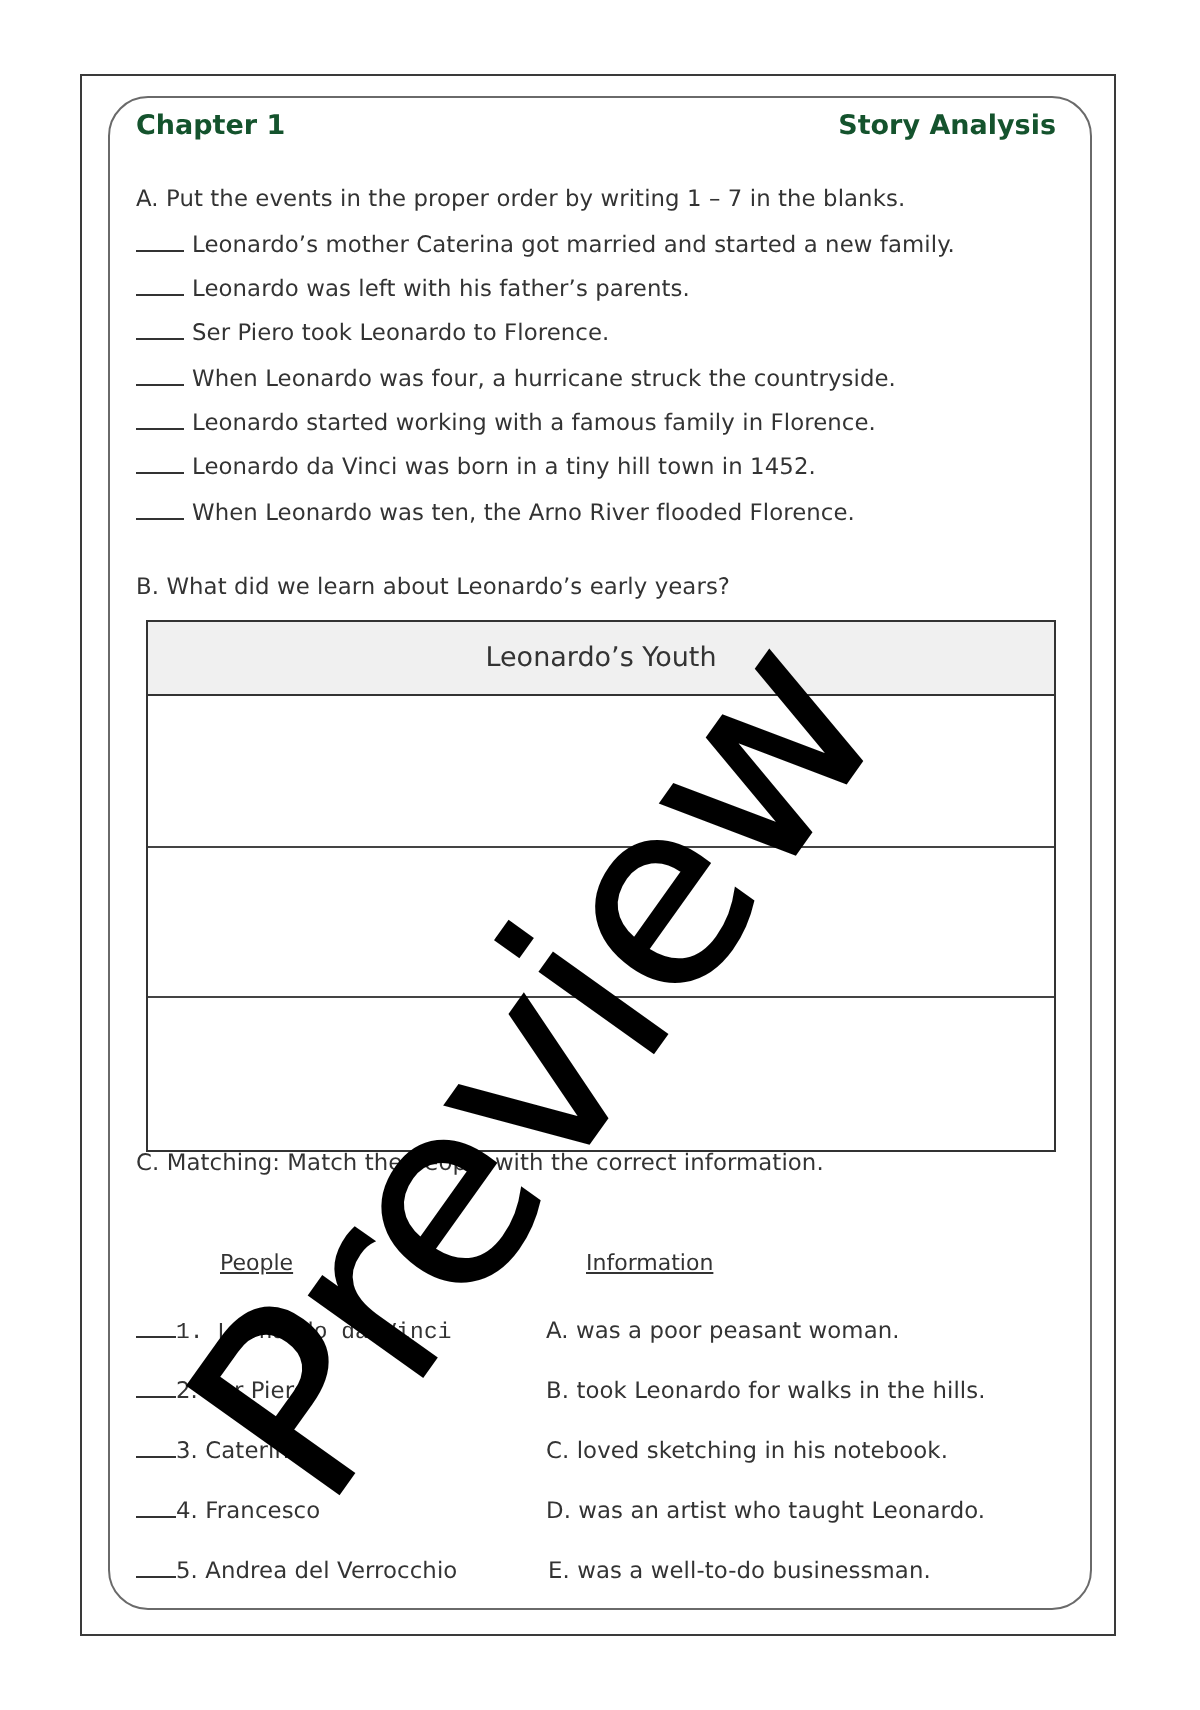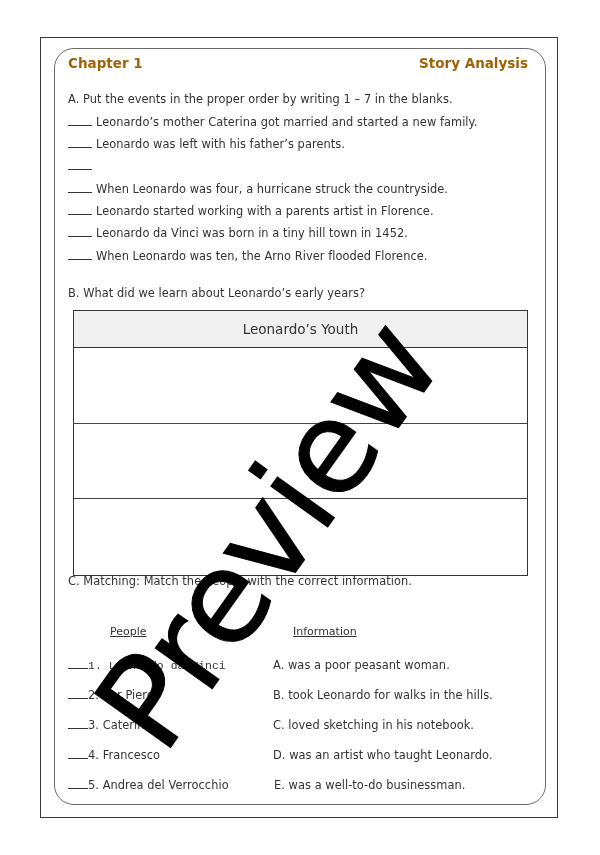--- a/index.html
+++ b/index.html
@@ -3,21 +3,21 @@
   <meta charset="utf-8">
   <style>
     html, body { margin: 0; padding: 0; background: #ffffff; }
     body { width: 600px; height: 855px; position: relative; overflow: hidden;
            font-family: "DejaVu Sans", sans-serif; color: #2b2b2b; }
     .outer { position: absolute; left: 40px; top: 37px; width: 518px; height: 781px;
              border: 1.5px solid #3a3a3a; box-sizing: border-box; }
     .inner { position: absolute; left: 54px; top: 48px; width: 492px; height: 757px;
              border: 1.5px solid #6a6a6a; border-radius: 20px; box-sizing: border-box; }
     .abs { position: absolute; white-space: nowrap; }
-    .title { font-weight: bold; font-size: 13.5px; color: #a16207; }
+    .title { font-weight: bold; font-size: 13.5px; color: #14532d; }
     .txt { font-size: 11.4px; color: #333; letter-spacing: 0.05px; }
     .blank { display: inline-block; width: 24px; border-bottom: 1px solid #333; height: 10px; margin-right: 4px; vertical-align: baseline; }
     .blank-sm { display: inline-block; width: 20px; border-bottom: 1px solid #333; height: 10px; vertical-align: baseline; }
     .tbl { position: absolute; left: 73px; top: 310px; width: 455px; height: 266px;
            border: 1.5px solid #333; box-sizing: border-box; }
     .tbl-head { height: 36px; background: #f0f0f0; border-bottom: 1.5px solid #333;
                 display: flex; align-items: center; justify-content: center;
                 font-size: 13.5px; color: #333; }
     .tbl-row { height: 75.5px; border-bottom: 1.5px solid #444; box-sizing: border-box; }
     .tbl-row:last-child { border-bottom: none; }
@@ -34,23 +34,23 @@
 <div class="outer"></div>
 <div class="inner"></div>
 
 <div class="abs title" style="left:68px; top:55px;">Chapter 1</div>
 <div class="abs title" style="right:72px; top:55px;">Story Analysis</div>
 
 <div class="abs txt" style="left:68px; top:92px;">A. Put the events in the proper order by writing 1 – 7 in the blanks.</div>
 
 <div class="abs txt" style="left:68px; top:115px;"><span class="blank"></span><span>Leonardo’s mother Caterina got married and started a new family.</span></div>
 <div class="abs txt" style="left:68px; top:137px;"><span class="blank"></span><span>Leonardo was left with his father’s parents.</span></div>
-<div class="abs txt" style="left:68px; top:159px;"><span class="blank"></span></div>
+<div class="abs txt" style="left:68px; top:159px;"><span class="blank"></span><span>Ser Piero took Leonardo to Florence.</span></div>
 <div class="abs txt" style="left:68px; top:182px;"><span class="blank"></span><span>When Leonardo was four, a hurricane struck the countryside.</span></div>
-<div class="abs txt" style="left:68px; top:204px;"><span class="blank"></span><span>Leonardo started working with a parents artist in Florence.</span></div>
+<div class="abs txt" style="left:68px; top:204px;"><span class="blank"></span><span>Leonardo started working with a famous family in Florence.</span></div>
 <div class="abs txt" style="left:68px; top:226px;"><span class="blank"></span><span>Leonardo da Vinci was born in a tiny hill town in 1452.</span></div>
 <div class="abs txt" style="left:68px; top:249px;"><span class="blank"></span><span>When Leonardo was ten, the Arno River flooded Florence.</span></div>
 
 <div class="abs txt" style="left:68px; top:286px;">B. What did we learn about Leonardo’s early years?</div>
 
 <div class="tbl">
   <div class="tbl-head">Leonardo’s Youth</div>
   <div class="tbl-row"></div>
   <div class="tbl-row"></div>
   <div class="tbl-row"></div>

